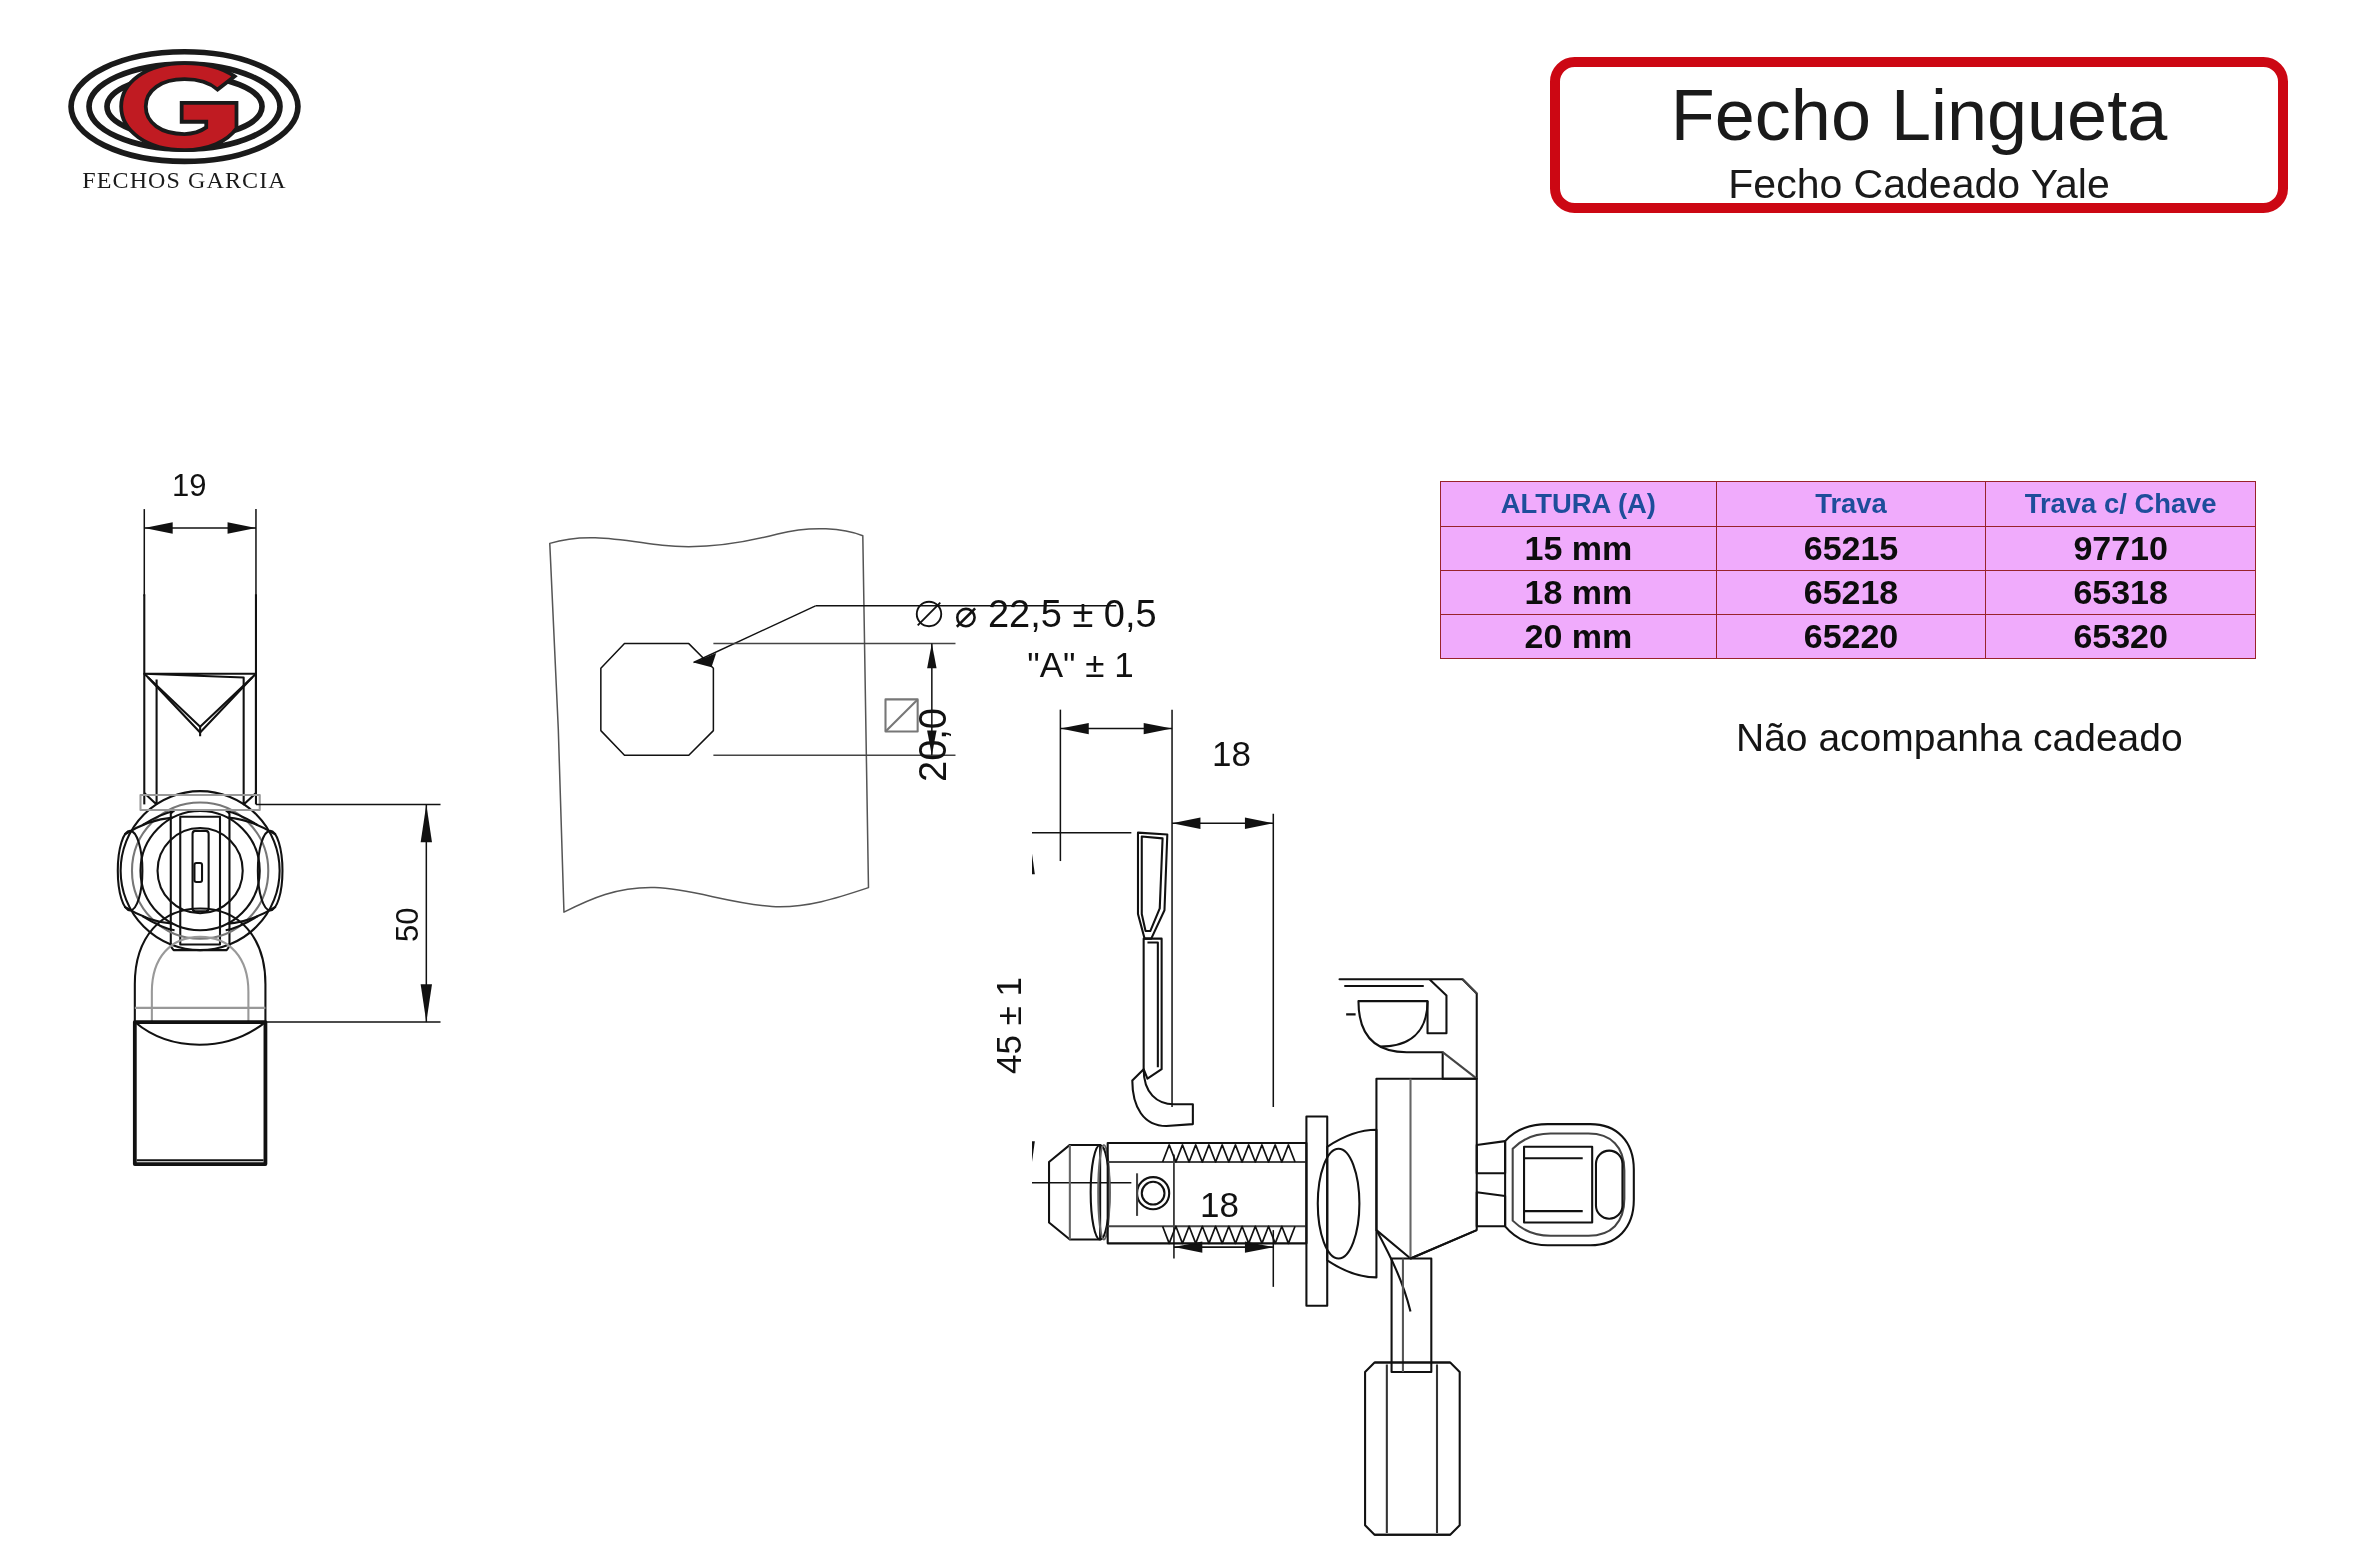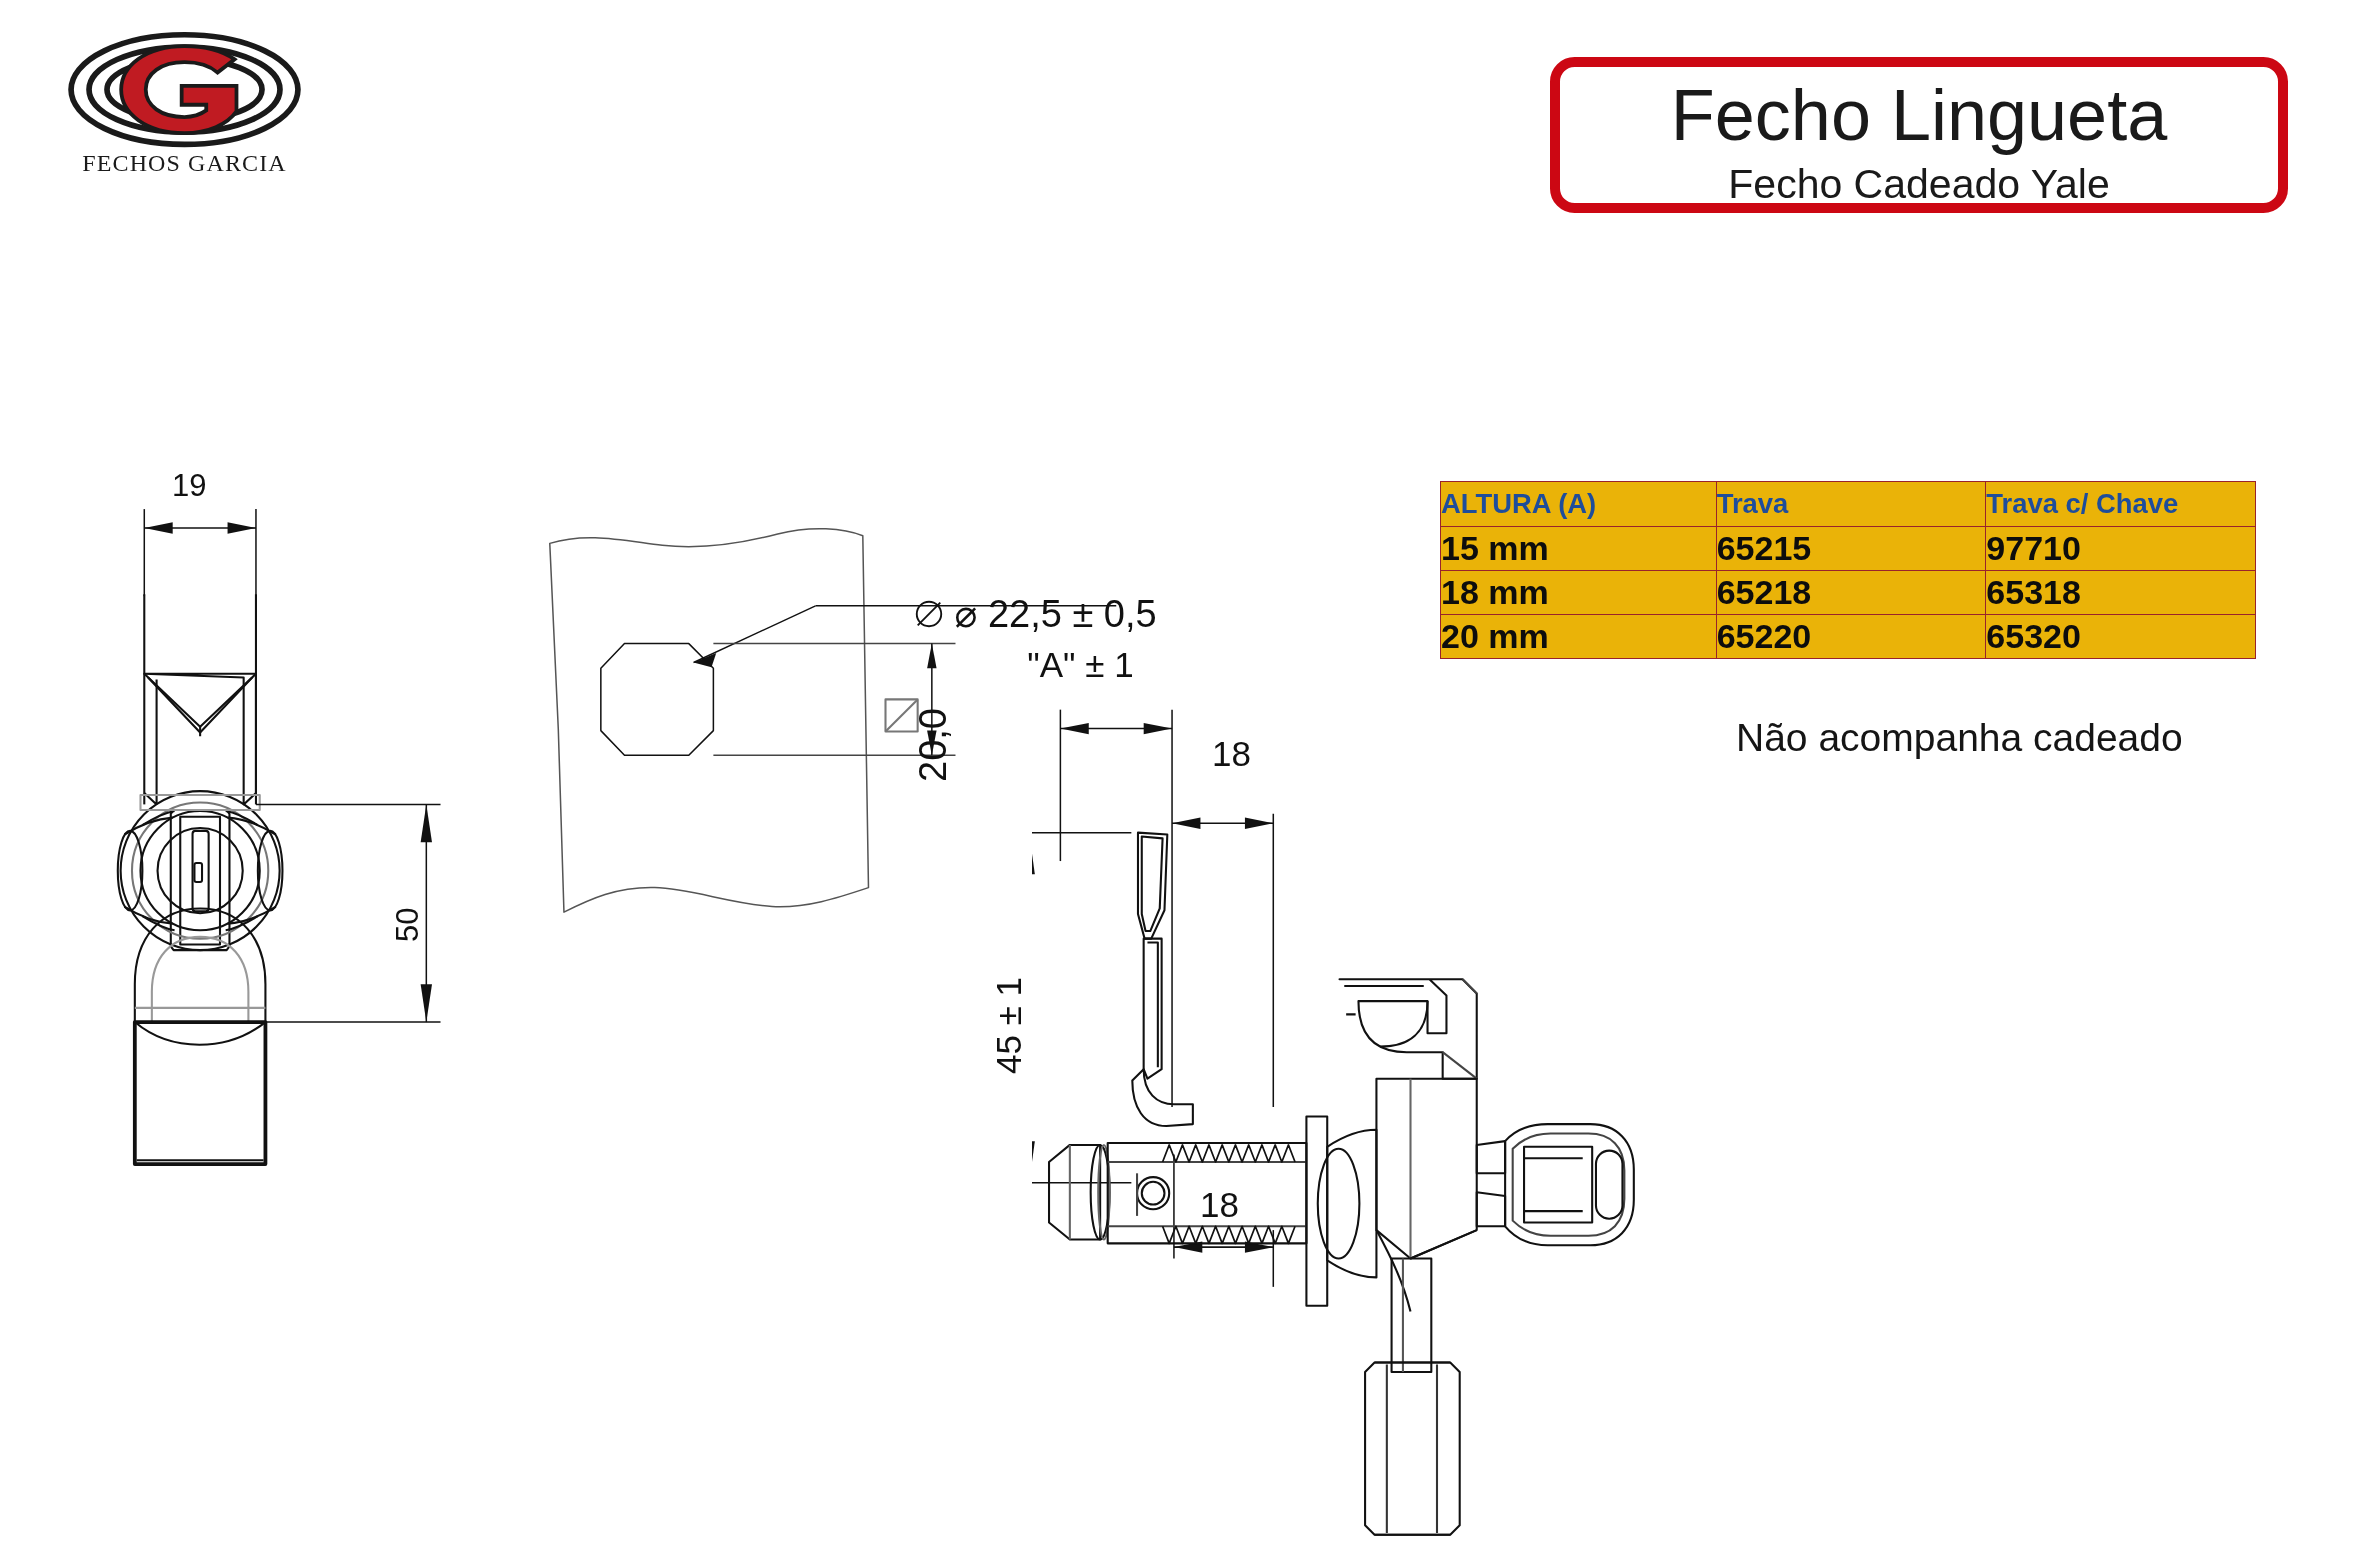--- a/index.html
+++ b/index.html
@@ -12,21 +12,21 @@
     height: 1565px;
     position: relative;
     font-family: "Liberation Sans", sans-serif;
     overflow: hidden;
   }
 
   
   #logo-block {
     position: absolute;
     left: 66px;
-    top: 31px;
+    top: 48px;
     width: 237px;
     height: 161px;
   }
   #logo-mark {
     position: absolute;
     left: 0; top: 0;
     width: 237px;
     height: 121px;
   }
   #logo-wordmark {
@@ -80,23 +80,23 @@
   
   #parts-table {
     position: absolute;
     left: 1440px;
     top: 481px;
     border-collapse: collapse;
     width: 816px;
   }
   #parts-table td, #parts-table th {
     border: 1.9px solid #99232b;
-    text-align: left;
+    text-align: center;
     padding: 0;
-    background: #eab308;
+    background: #f0abfc;
   }
   #parts-table thead th {
     color: #1e4d9b;
     font-size: 27.4px;
     font-weight: bold;
     height: 44px;
   }
   #parts-table tbody td {
     color: #0d0d0d;
     font-size: 34px;

